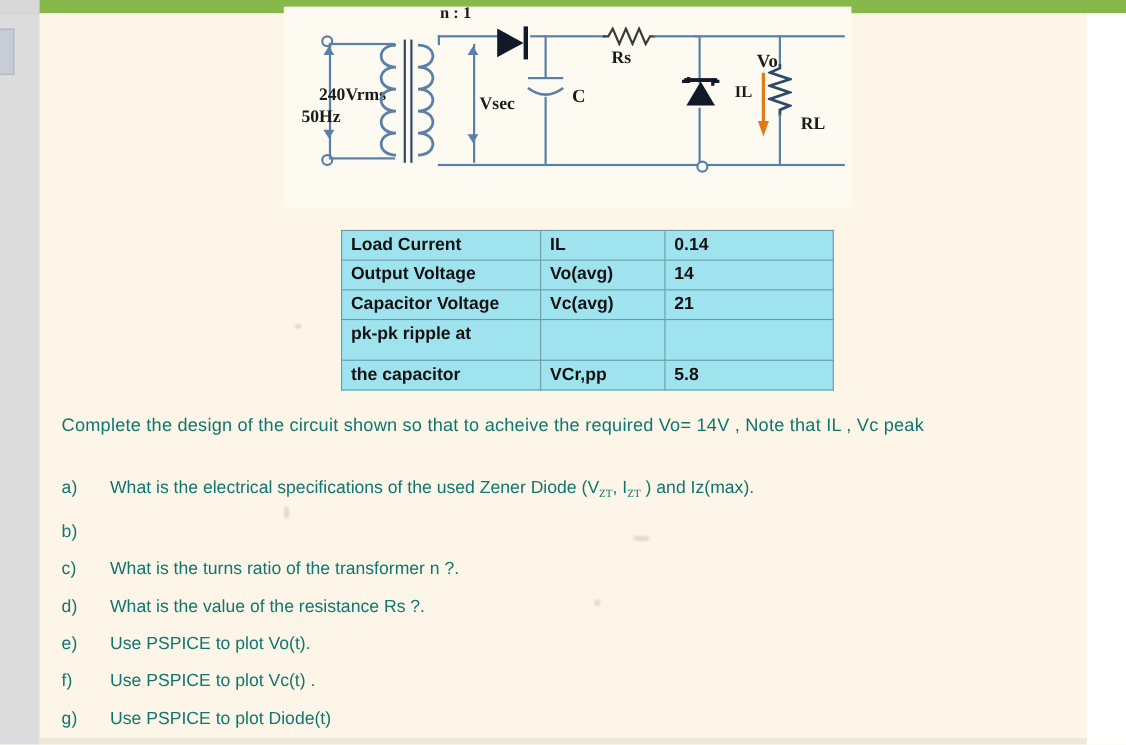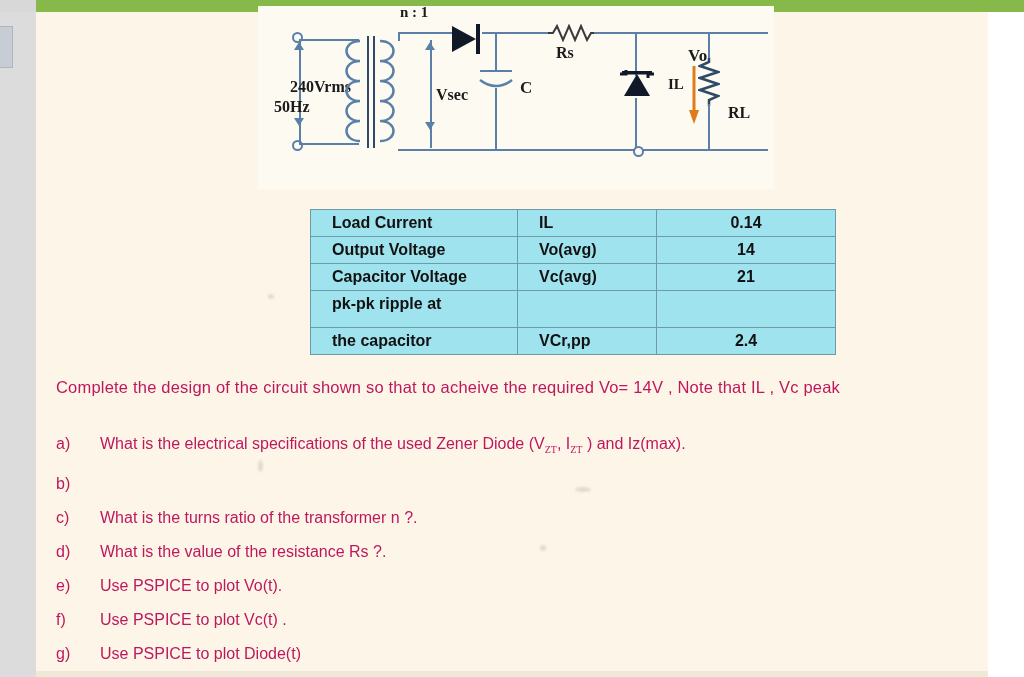--- a/index.html
+++ b/index.html
@@ -113,35 +113,35 @@
     position: absolute;
     left: 310px; top: 209px;
     border-collapse: collapse;
     background: #9fe3ef;
     font-family: "Liberation Sans", sans-serif;
     font-size: 16px;
     color: #111111;
   }
   .spec-table td {
     border: 1px solid #6c9aa6;
-    padding: 4px 21px;
+    padding: 4px 8px;
     background: #9fe3ef;
     font-weight: 600;
   }
   .spec-table td.c1 { width: 164px; }
   .spec-table td.c2 { width: 96px; }
-  .spec-table td.c3 { width: 136px; text-align: center; }
+  .spec-table td.c3 { width: 136px; }
   .spec-table tr.tall td { height: 28px; vertical-align: top; }
 
   
   .body-text {
     position: absolute;
     left: 56px;
     width: 930px;
-    color: #be185d;
+    color: #0f766e;
     font-family: "Liberation Sans", sans-serif;
   }
   .intro {
     top: 375px;
     font-size: 16.5px;
     line-height: 24px;
     letter-spacing: 0.2px;
   }
   .qlist {
     top: 434px;
@@ -281,21 +281,21 @@
         <td class="c3">21</td>
       </tr>
       <tr class="tall">
         <td class="c1">pk-pk ripple at</td>
         <td class="c2"></td>
         <td class="c3"></td>
       </tr>
       <tr>
         <td class="c1">the capacitor</td>
         <td class="c2">VCr,pp</td>
-        <td class="c3">2.4</td>
+        <td class="c3">5.8</td>
       </tr>
     </tbody>
   </table>
 
   <div class="body-text intro">
     <div>Complete the design of the circuit shown so that to acheive the required Vo= 14V ,  Note that IL ,  Vc peak</div>
   </div>
 
   <div class="body-text qlist">
 

